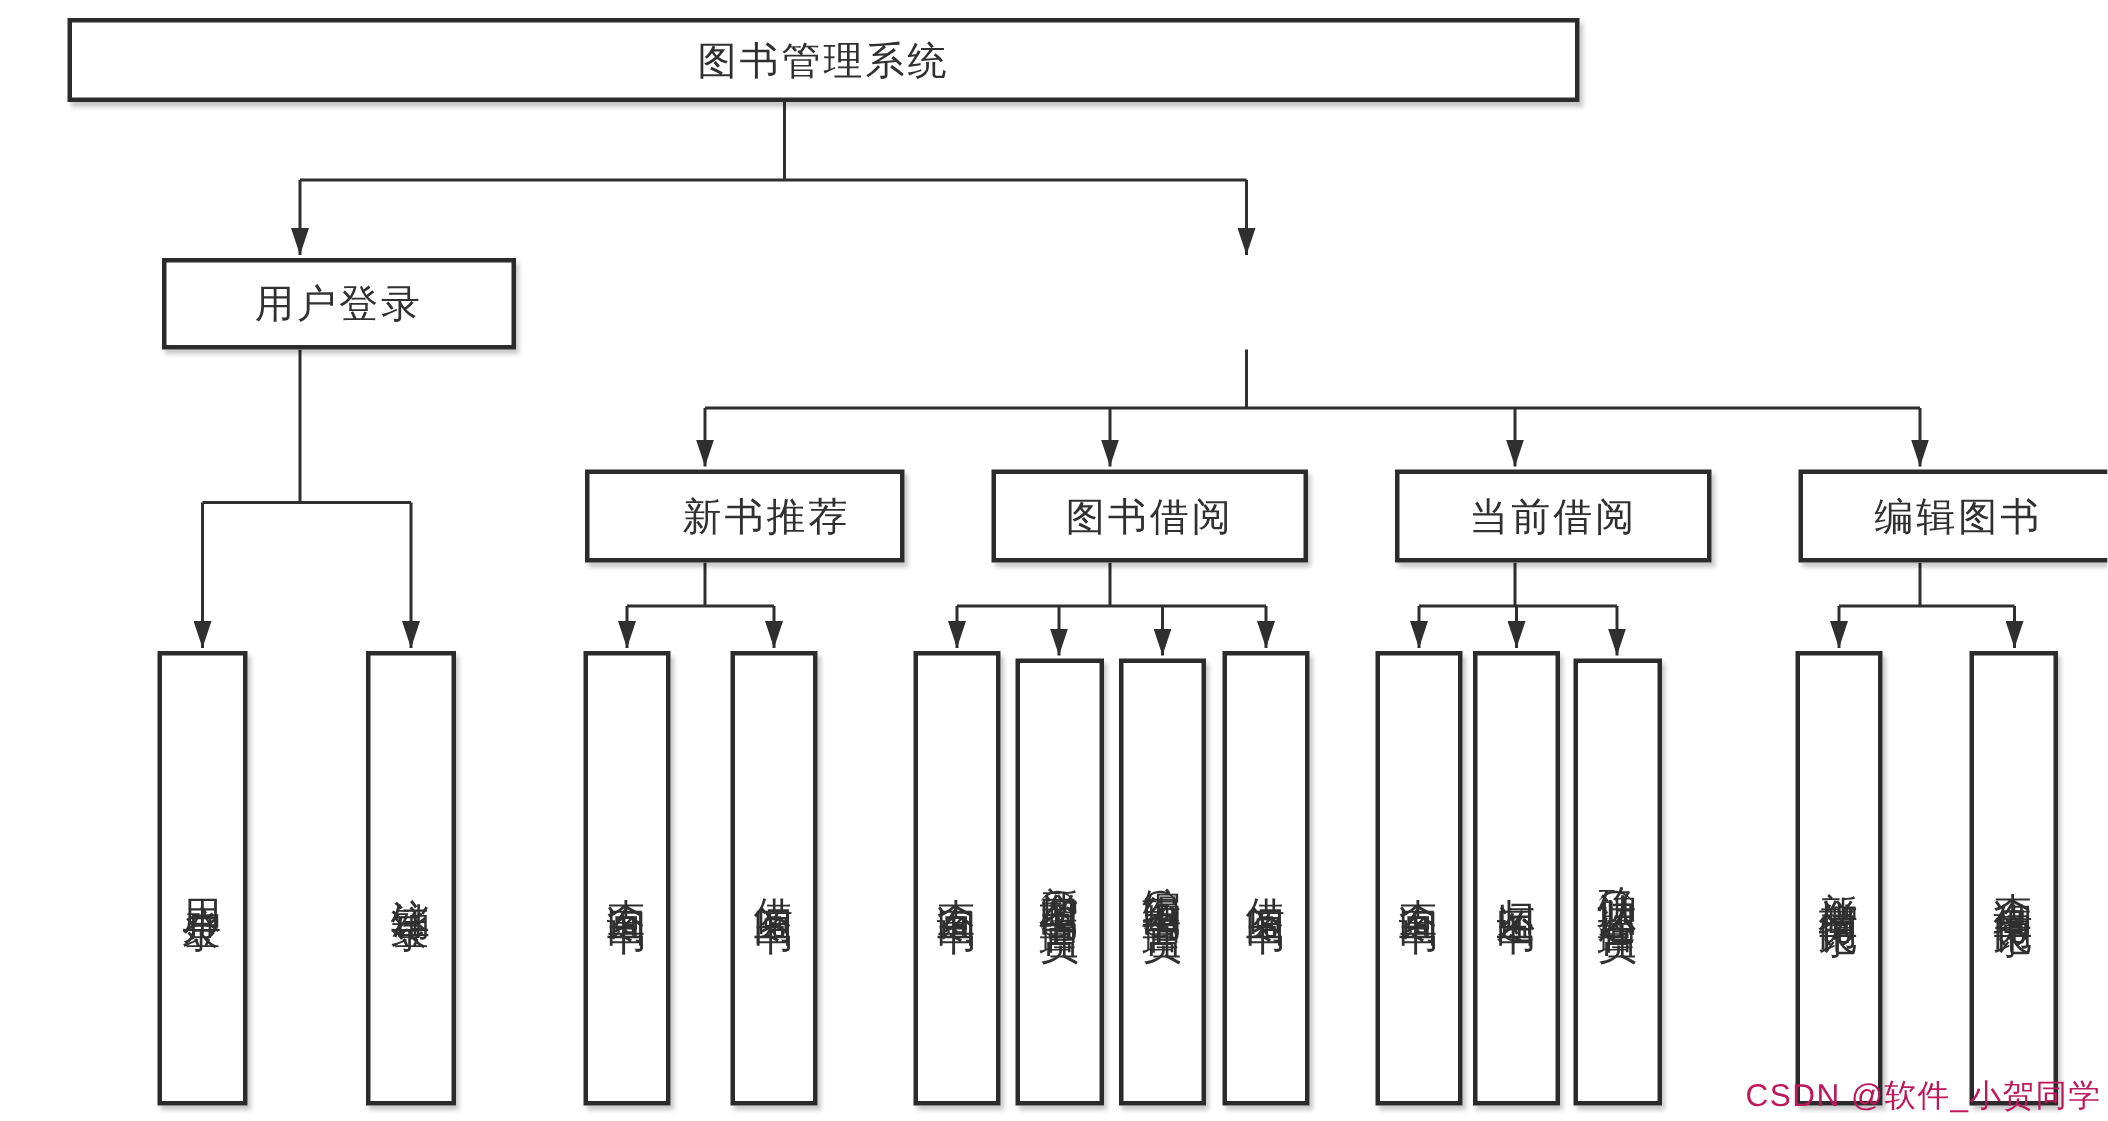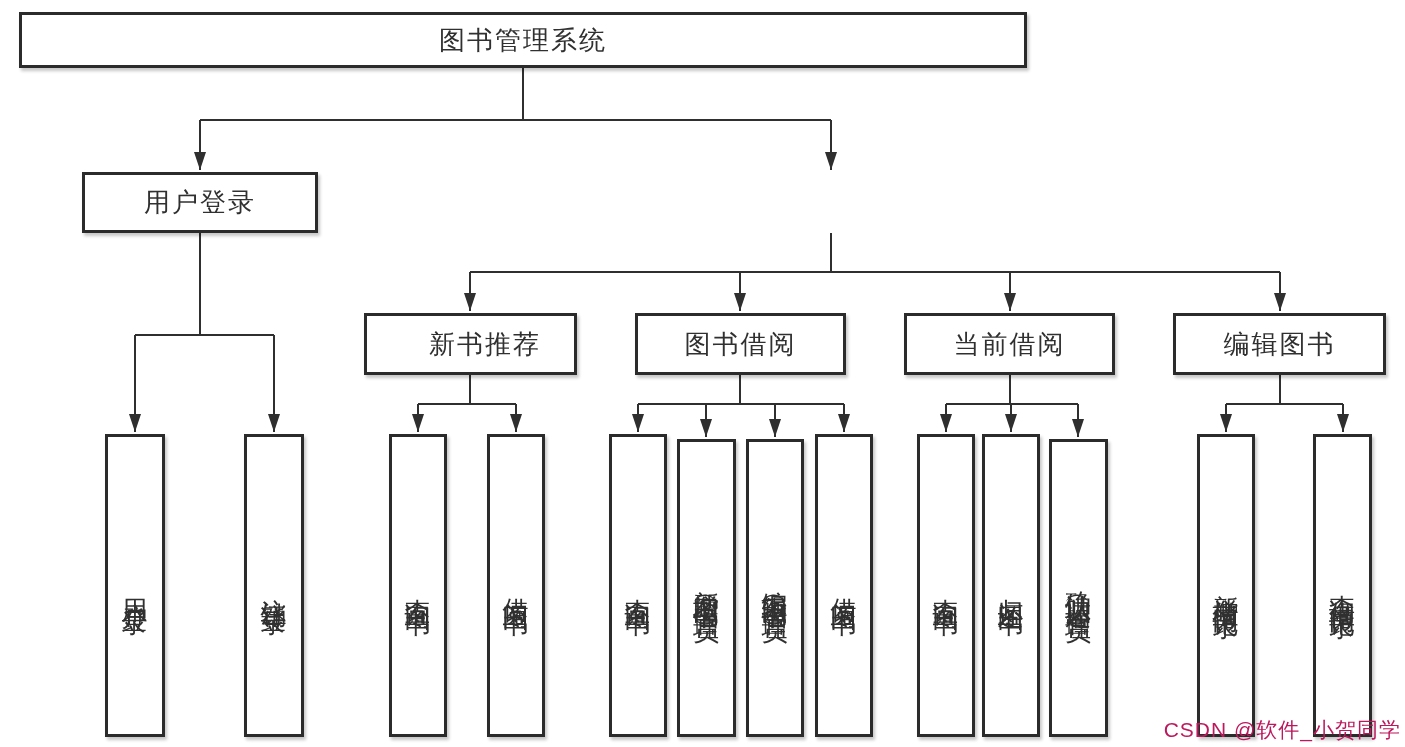--- a/index.html
+++ b/index.html
@@ -15,21 +15,21 @@
     position:absolute;
     box-sizing:border-box;
     background:#ffffff;
     border:3px solid #2b2b2b;
     box-shadow:2px 3px 3px rgba(0,0,0,0.22);
     display:flex;align-items:center;justify-content:center;
     color:#303030;
     font-size:26px;
     letter-spacing:2px;
   }
-  .hnode{white-space:nowrap;}
+  .hnode{white-space:nowrap;margin-left:26px;}
   .vnode .vtext{
     writing-mode:vertical-rl;
     letter-spacing:4px;
     line-height:1;
   }
   .vnode{font-size:26px;}
   #watermark{
     position:absolute;
     right:4px;bottom:3px;
     font-size:21px;

